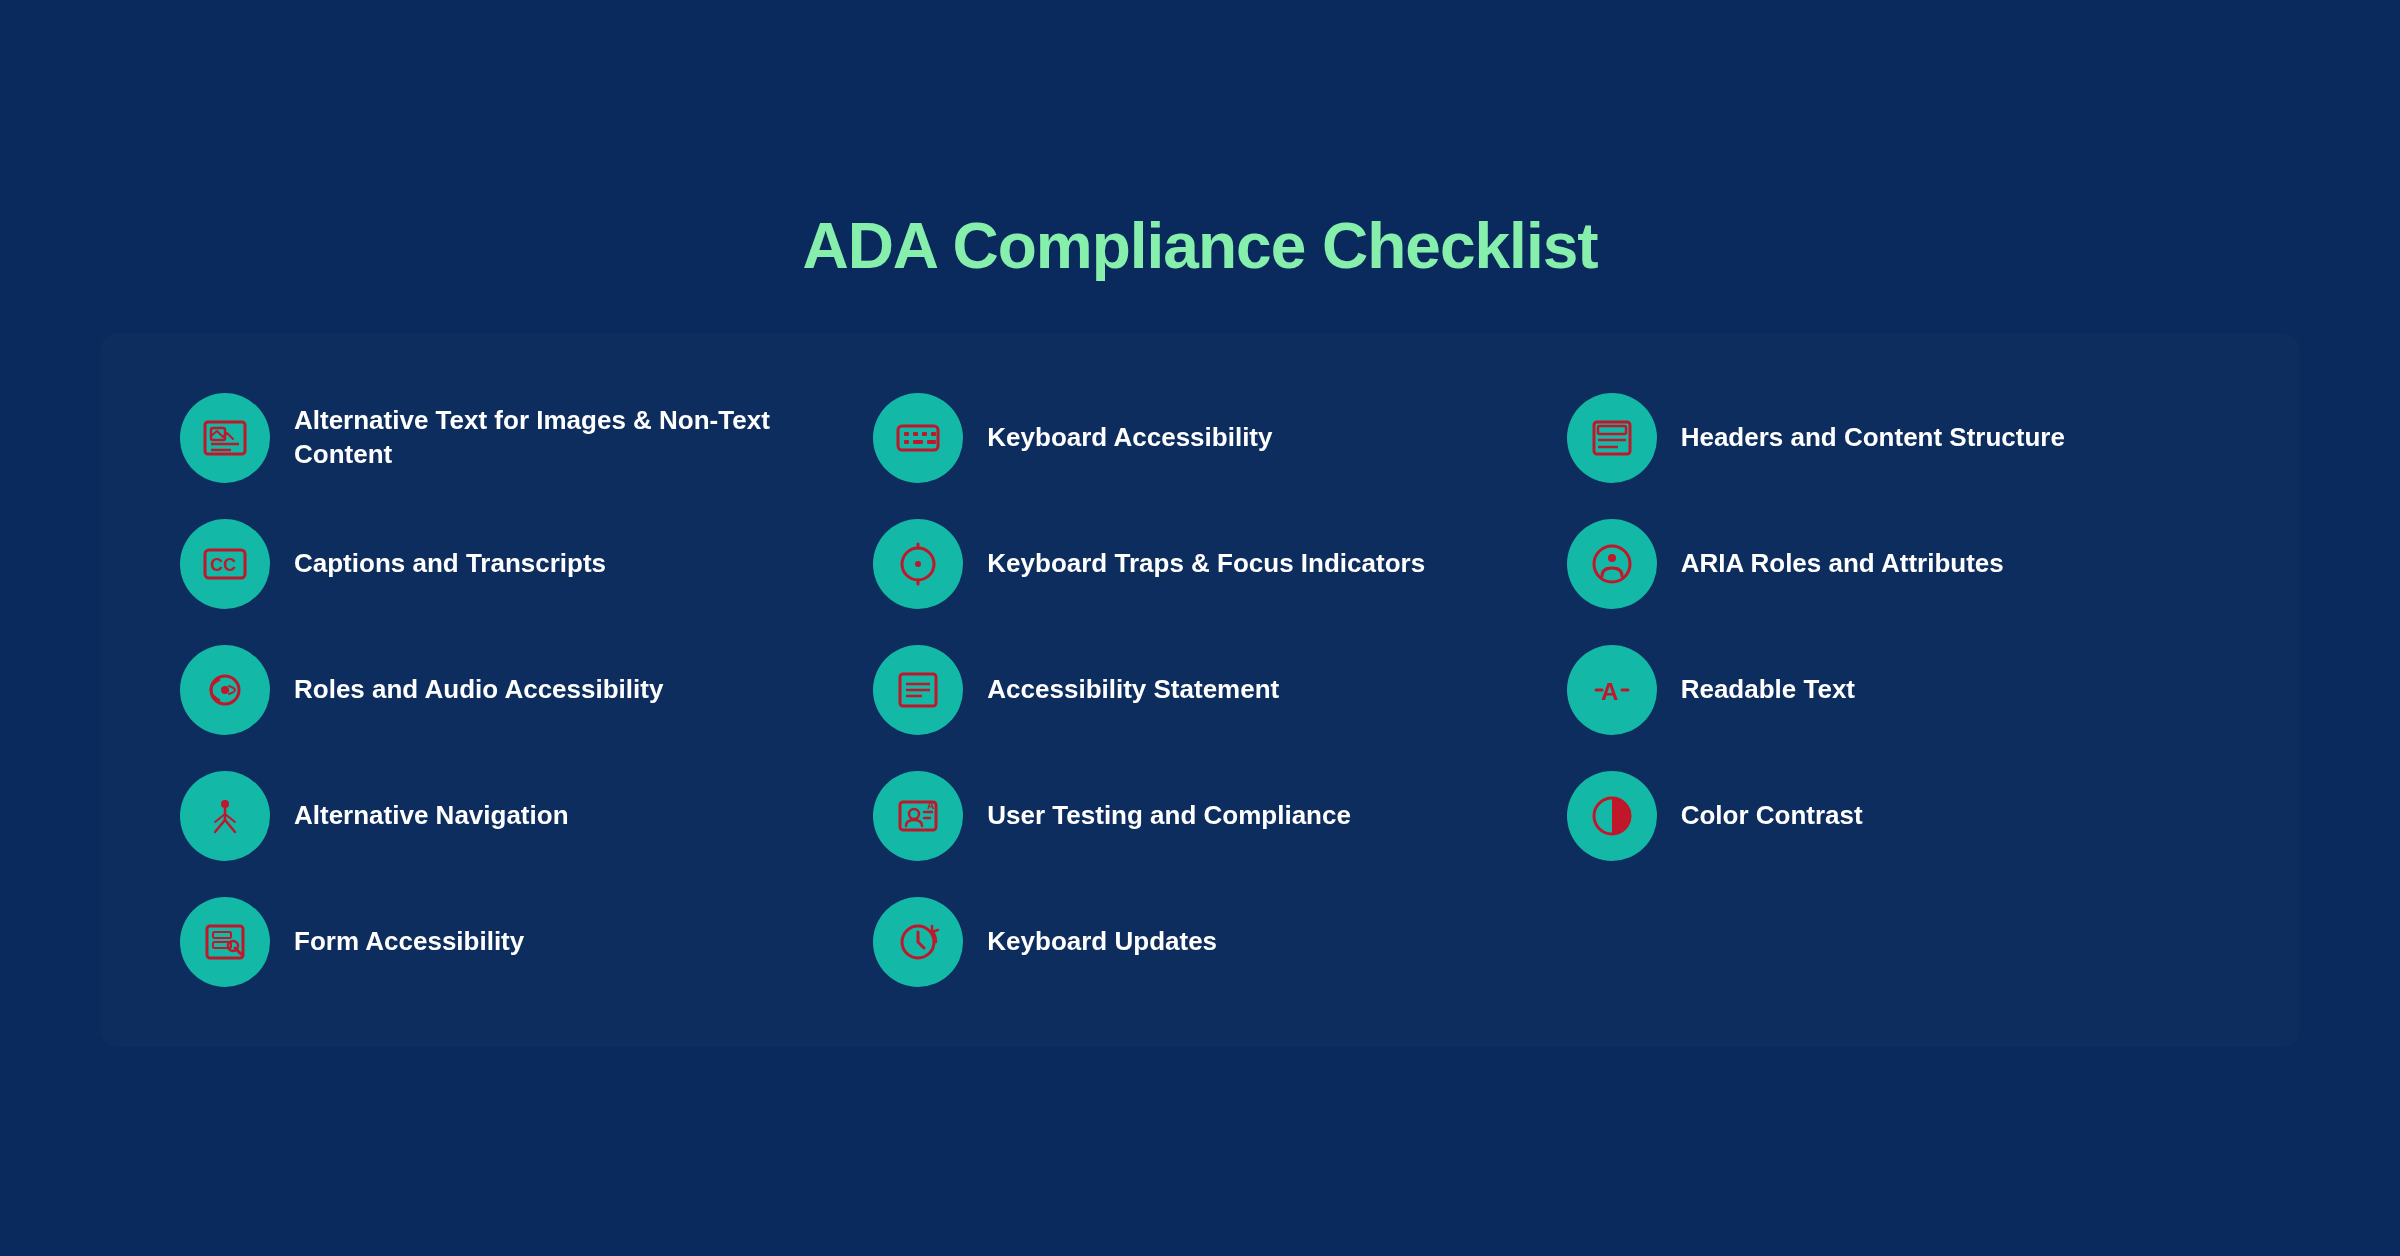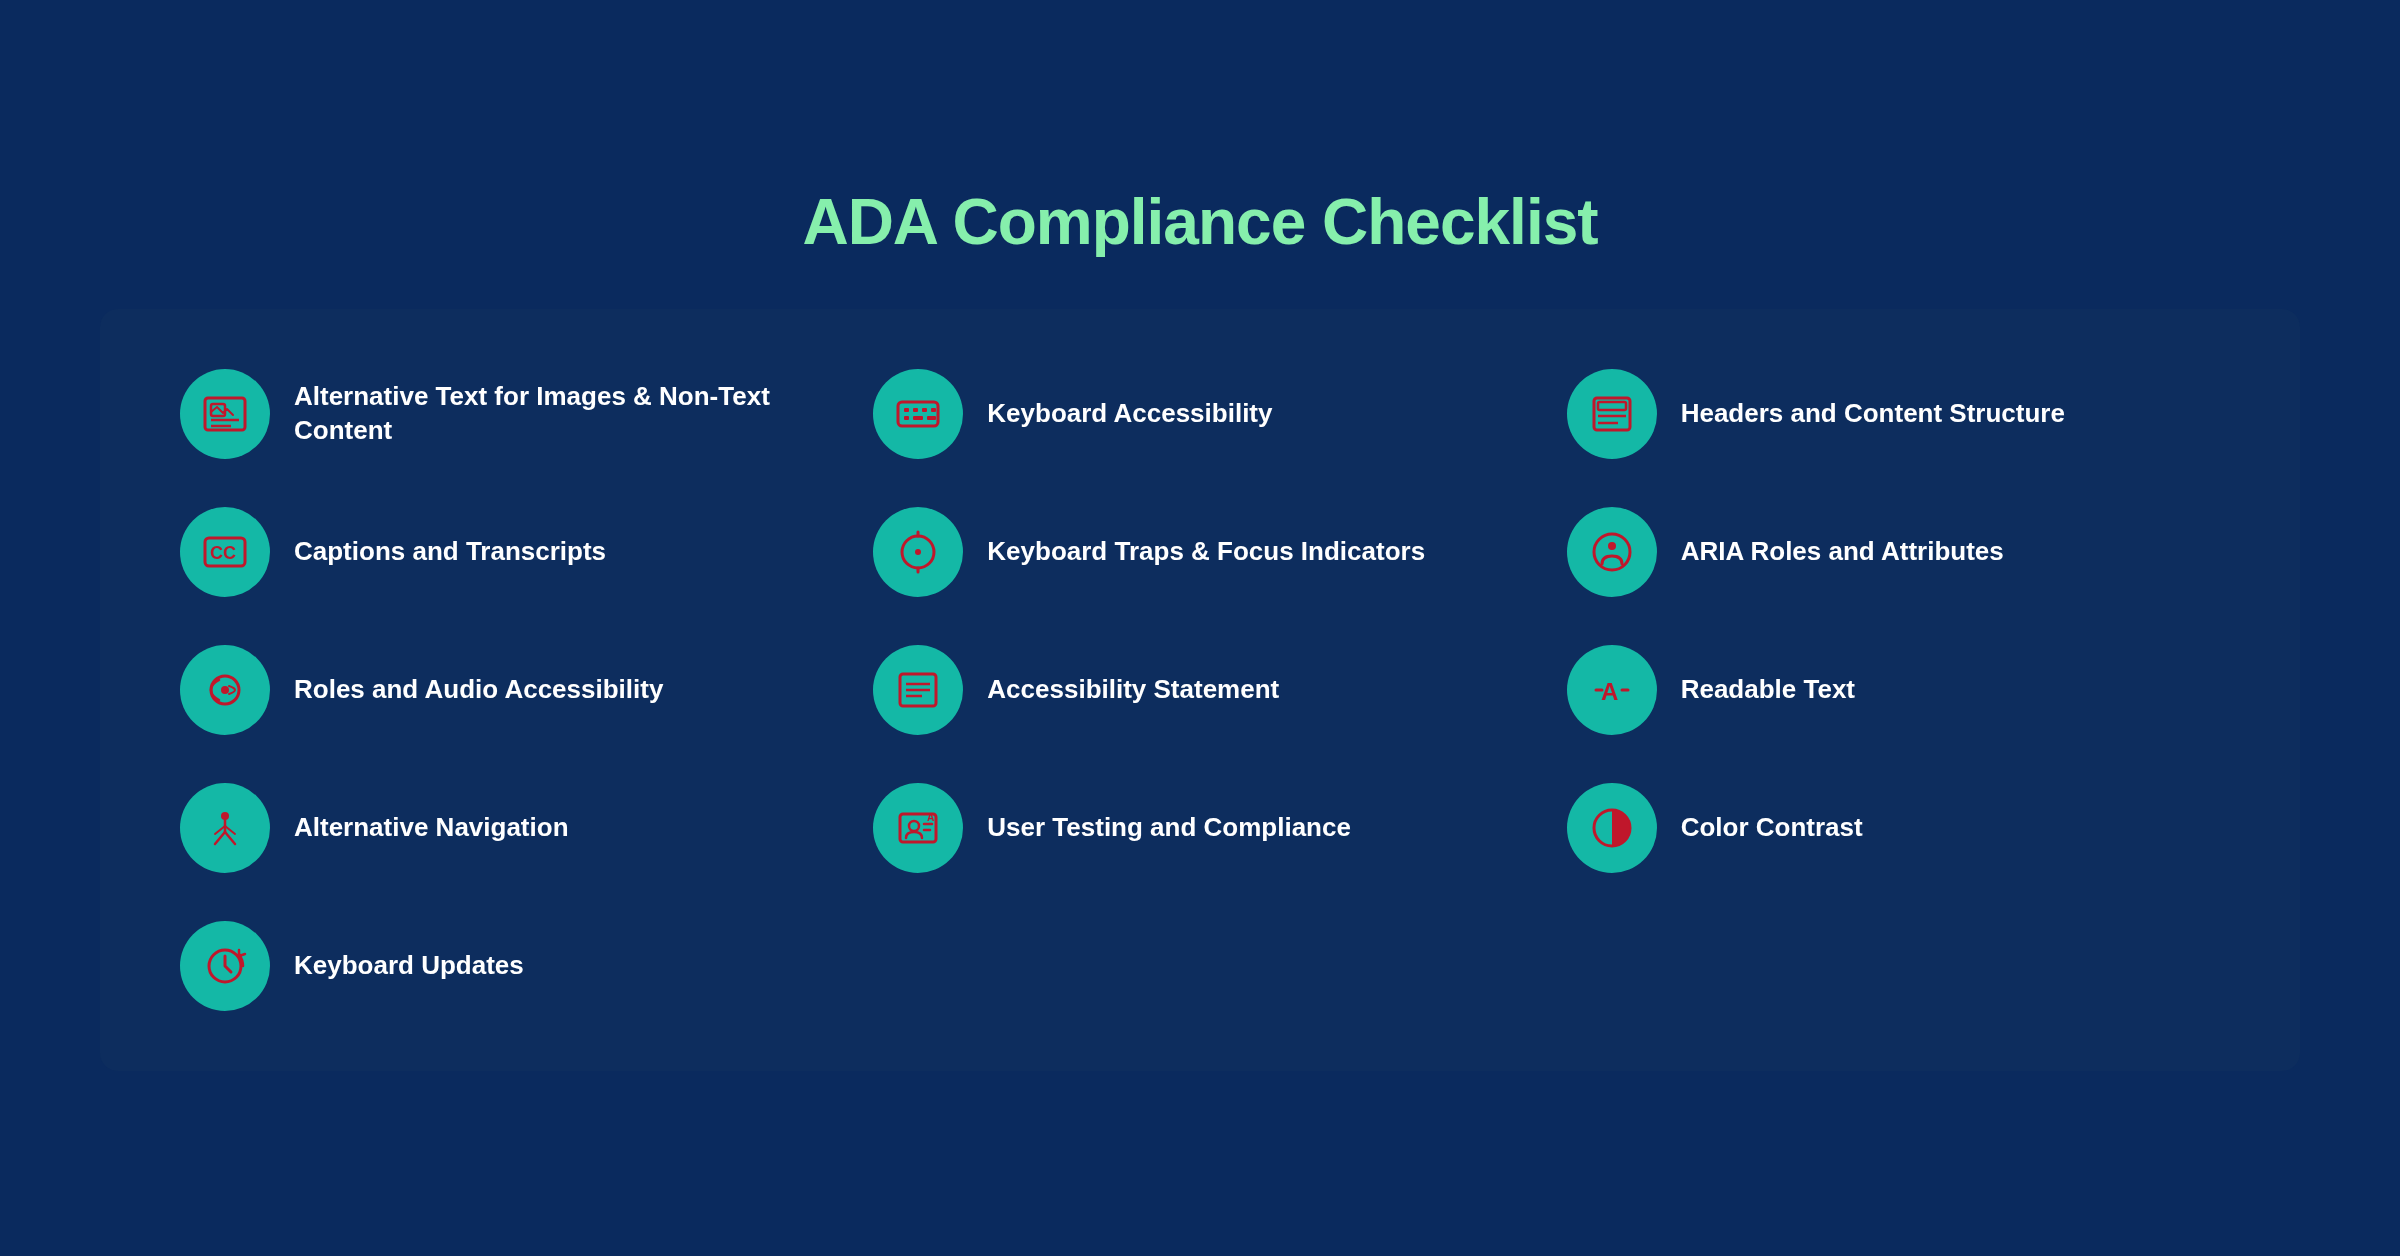--- a/index.html
+++ b/index.html
@@ -27,21 +27,21 @@
       margin-bottom: 50px;
       letter-spacing: -1px;
     }
 
     .checklist-card {
       background-color: #0d2d5e;
       border-radius: 18px;
       padding: 60px 80px;
       display: grid;
       grid-template-columns: repeat(3, 1fr);
-      gap: 48px 40px;
+      gap: 36px 40px;
     }
 
     .checklist-item {
       display: flex;
       align-items: center;
       gap: 24px;
     }
 
     .icon-circle {
       width: 90px;
@@ -215,20 +215,32 @@
     <div class="checklist-item">
       <div class="icon-circle">
         <svg viewBox="0 0 48 48" fill="none" xmlns="http://www.w3.org/2000/svg">
           <circle cx="24" cy="24" r="18" stroke="#c0172b" stroke-width="3" fill="none"></circle>
           <path d="M24 6 A18 18 0 0 1 24 42 Z" fill="#c0172b"></path>
         </svg>
       </div>
       <span class="item-label">Color Contrast</span>
     </div>
 
+    <div class="checklist-item">
+      <div class="icon-circle">
+        <svg viewBox="0 0 48 48" fill="none" xmlns="http://www.w3.org/2000/svg">
+          <rect x="6" y="8" width="36" height="32" rx="3" stroke="#c0172b" stroke-width="3" fill="none"></rect>
+          <rect x="12" y="14" width="18" height="6" rx="1.5" stroke="#c0172b" stroke-width="2" fill="none"></rect>
+          <rect x="12" y="24" width="18" height="6" rx="1.5" stroke="#c0172b" stroke-width="2" fill="none"></rect>
+          <line x1="34" y1="30" x2="40" y2="36" stroke="#c0172b" stroke-width="3" stroke-linecap="round"></line>
+          <circle cx="32" cy="28" r="5" stroke="#c0172b" stroke-width="2.5" fill="none"></circle>
+        </svg>
+      </div>
+      <span class="item-label">Form Accessibility</span>
+    </div>
 
     <div class="checklist-item">
       <div class="icon-circle">
         <svg viewBox="0 0 48 48" fill="none" xmlns="http://www.w3.org/2000/svg">
           <circle cx="24" cy="24" r="16" stroke="#c0172b" stroke-width="3" fill="none"></circle>
           <polyline points="24,14 24,24 30,30" stroke="#c0172b" stroke-width="3" stroke-linecap="round" stroke-linejoin="round" fill="none"></polyline>
           <path d="M38 12 Q42 18 42 24" stroke="#c0172b" stroke-width="2.5" stroke-linecap="round" fill="none"></path>
           <polyline points="38,8 38,14 44,12" stroke="#c0172b" stroke-width="2.5" stroke-linecap="round" stroke-linejoin="round" fill="none"></polyline>
         </svg>
       </div>

